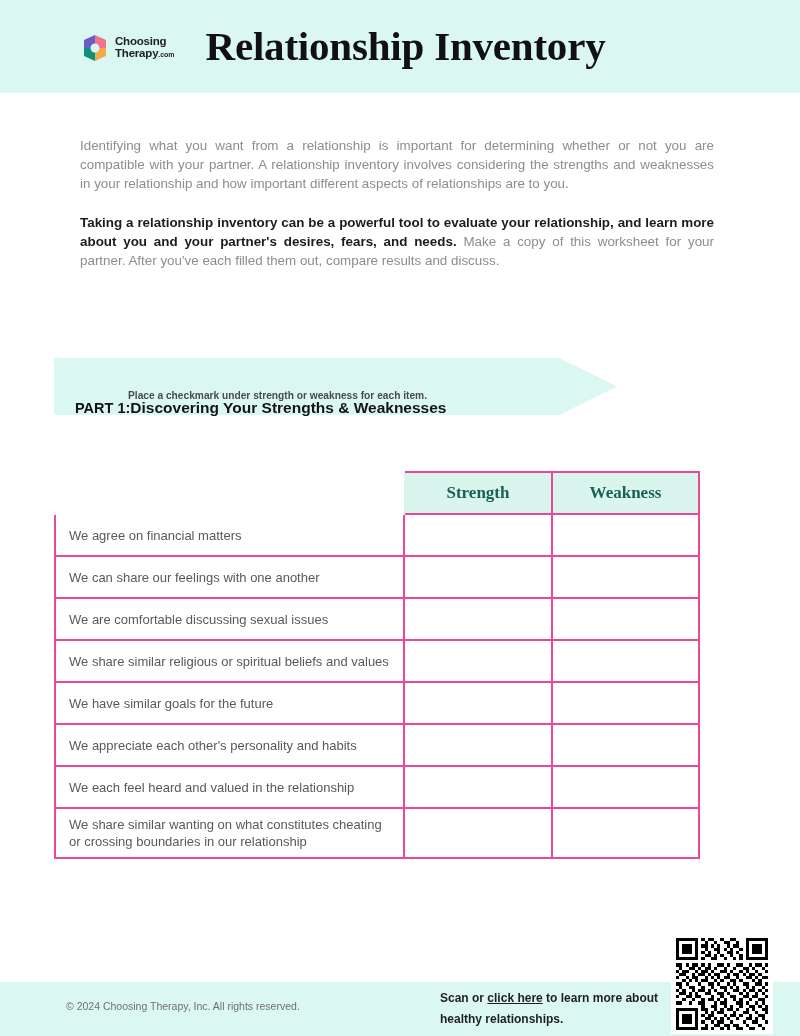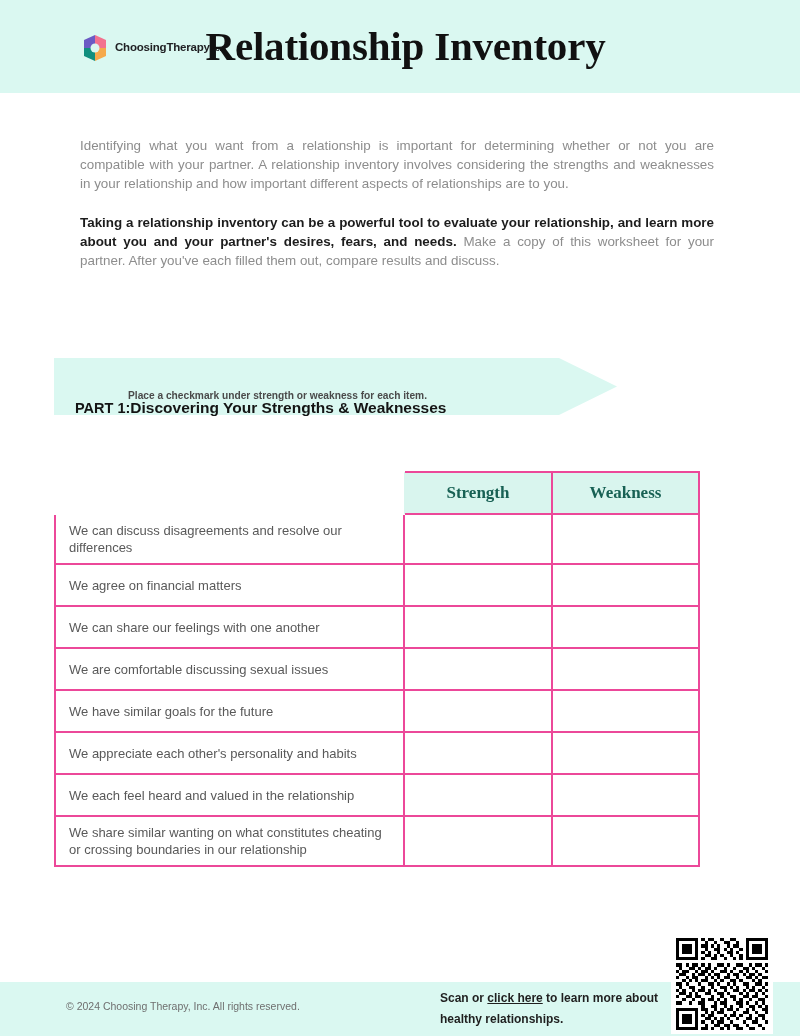--- a/index.html
+++ b/index.html
@@ -33,21 +33,21 @@
     align-items: center;
     gap: 5px;
   }
   .logo-mark {
     width: 30px;
     height: 30px;
     flex: 0 0 30px;
   }
   .logo-text {
     display: flex;
-    flex-direction: row;
+    flex-direction: column;
     line-height: 1.02;
   }
   .logo-line {
     font-family: "Liberation Sans", sans-serif;
     font-weight: bold;
     font-size: 11.5px;
     color: #202124;
     letter-spacing: -0.2px;
   }
   .logo-dotcom {
@@ -261,36 +261,36 @@
   </colgroup>
   <thead>
     <tr>
       <th class="hdr-blank"></th>
       <th>Strength</th>
       <th>Weakness</th>
     </tr>
   </thead>
   <tbody>
     <tr>
-      <td class="item-cell">We can discuss disagreements and resolve our differences</td>
-      <td class="mark-cell"></td>
-      <td class="mark-cell"></td>
-    </tr>
-    <tr>
       <td class="item-cell">We agree on financial matters</td>
       <td class="mark-cell"></td>
       <td class="mark-cell"></td>
     </tr>
     <tr>
       <td class="item-cell">We can share our feelings with one another</td>
       <td class="mark-cell"></td>
       <td class="mark-cell"></td>
     </tr>
     <tr>
       <td class="item-cell">We are comfortable discussing sexual issues</td>
+      <td class="mark-cell"></td>
+      <td class="mark-cell"></td>
+    </tr>
+    <tr>
+      <td class="item-cell">We share similar religious or spiritual beliefs and values</td>
       <td class="mark-cell"></td>
       <td class="mark-cell"></td>
     </tr>
     <tr>
       <td class="item-cell">We have similar goals for the future</td>
       <td class="mark-cell"></td>
       <td class="mark-cell"></td>
     </tr>
     <tr>
       <td class="item-cell">We appreciate each other's personality and habits</td>

